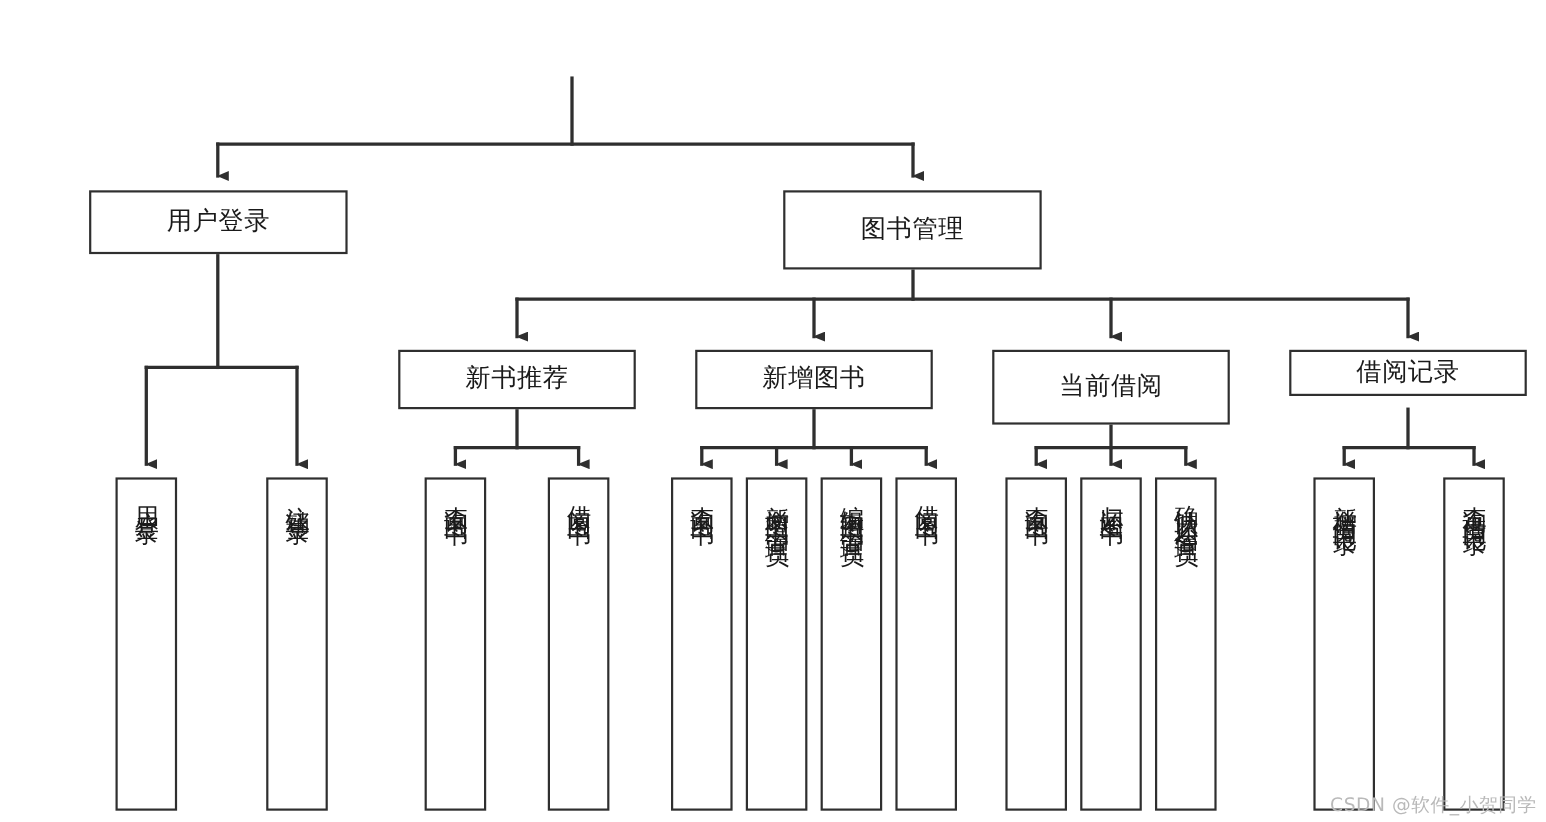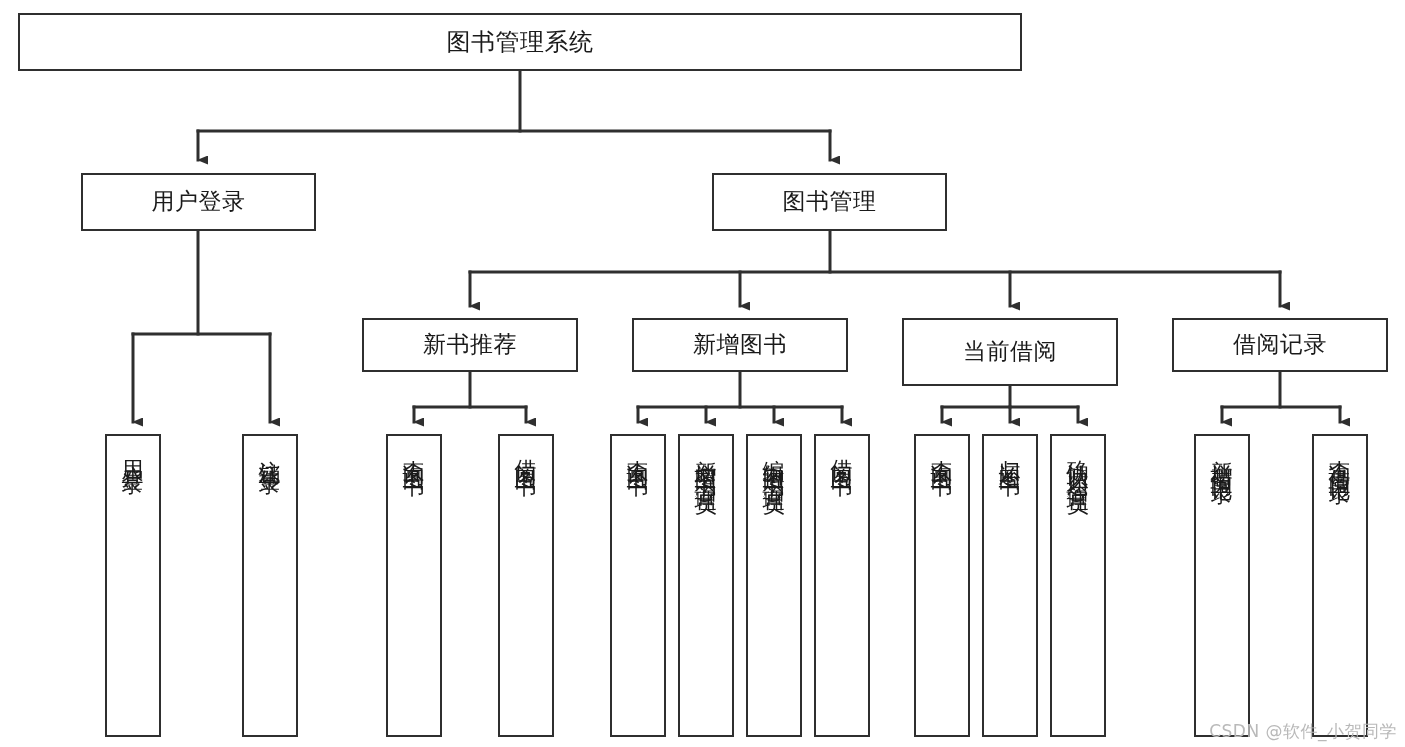--- a/index.html
+++ b/index.html
@@ -126,45 +126,42 @@
       <path d="M1010,407 L1010,422" marker-end="url(#arrowhead)"></path>
       <path d="M1078,407 L1078,422" marker-end="url(#arrowhead)"></path>
 
       <path d="M1280,372 L1280,407"></path>
       <path d="M1222,407 L1340,407"></path>
       <path d="M1222,407 L1222,422" marker-end="url(#arrowhead)"></path>
       <path d="M1340,407 L1340,422" marker-end="url(#arrowhead)"></path>
     </g>
   </svg>
 
-  <div class="node horiz root" style="left:18px; top:13px; width:1004px; height:58px;">
-    <span class="node-label">图书管理系统</span>
-  </div>
 
   <div class="node horiz" style="left:81px; top:173px; width:235px; height:58px;">
     <span class="node-label">用户登录</span>
   </div>
 
-  <div class="node horiz" style="left:712px; top:173px; width:235px; height:58px;">
+  <div class="node horiz" style="left:712px; top:173px; width:235px; height:72px;">
     <span class="node-label">图书管理</span>
   </div>
 
   <div class="node horiz" style="left:362px; top:318px; width:216px; height:54px;align-items:center;">
     <span class="node-label">新书推荐</span>
   </div>
 
   <div class="node horiz" style="left:632px; top:318px; width:216px; height:54px;">
     <span class="node-label">新增图书</span>
   </div>
 
   <div class="node horiz" style="left:902px; top:318px; width:216px; height:68px;">
     <span class="node-label">当前借阅</span>
   </div>
 
-  <div class="node horiz" style="left:1172px; top:318px; width:216px; height:54px;">
+  <div class="node horiz" style="left:1172px; top:318px; width:216px; height:42px;">
     <span class="node-label">借阅记录</span>
   </div>
 
   <div class="node vert" style="left:105px; top:434px; width:56px; height:303px;">
     <span class="node-label">用户登录</span>
   </div>
 
   <div class="node vert" style="left:242px; top:434px; width:56px; height:303px;">
     <span class="node-label">注销登录</span>
   </div>

